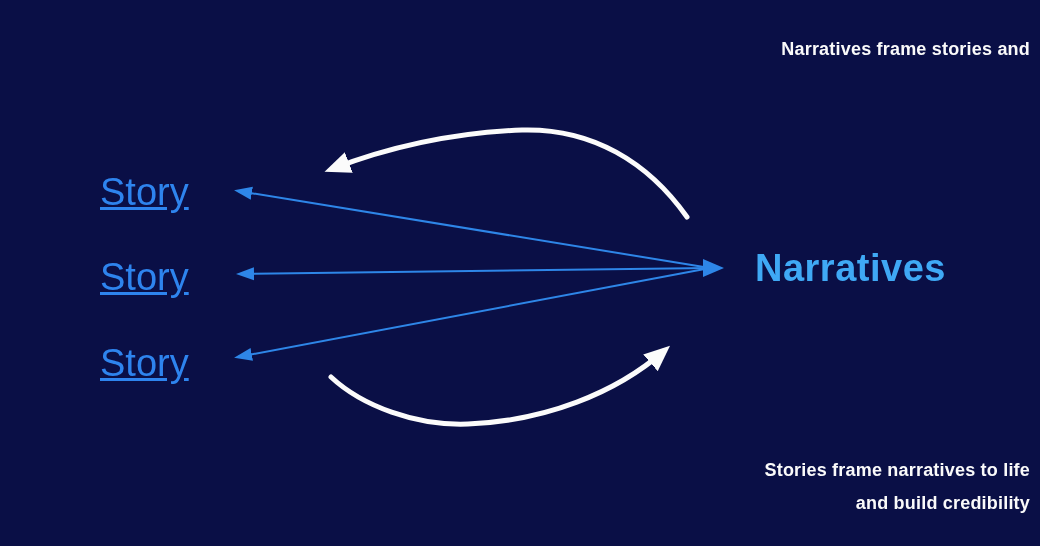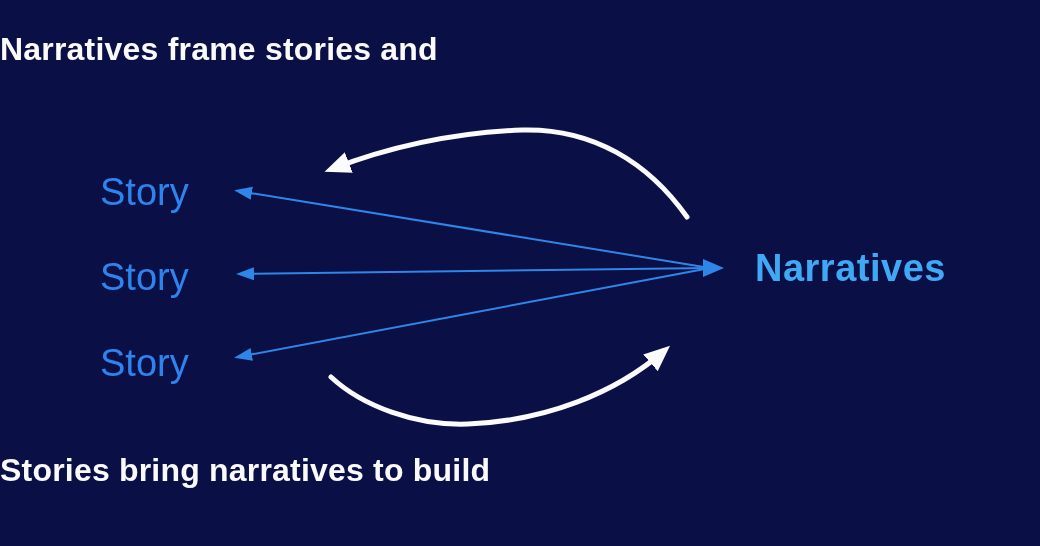--- a/index.html
+++ b/index.html
@@ -18,31 +18,31 @@
     overflow:hidden;
     font-family:"Liberation Sans", sans-serif;
   }
   .arrow-layer{position:absolute;left:0;top:0;width:1040px;height:546px;}
   .blue-line{stroke:var(--arrow-blue);stroke-width:2;fill:none;}
   .blue-fill{fill:var(--arrow-blue);}
   .white-curve{stroke:var(--arrow-white);stroke-width:5;fill:none;stroke-linecap:round;}
   .white-fill{fill:var(--arrow-white);}
   .caption{
     position:absolute;left:0;width:1030px;
-    text-align:left;
+    text-align:right;
     color:var(--caption-color);
-    font-size:32px;font-weight:700;line-height:33px;
+    font-size:18px;font-weight:700;line-height:33px;
     letter-spacing:0.2px;
   }
   .caption-top{top:33px;}
   .caption-bottom{top:454px;}
   .story-label{
     position:absolute;left:100px;
     color:var(--story-color);
-    font-size:38px;font-weight:500;line-height:42px;
+    font-size:38px;font-weight:500;line-height:42px;text-decoration:underline;
   }
   .story-1{top:171px;}
   .story-2{top:256px;}
   .story-3{top:342px;}
   .narrative-label{
     position:absolute;left:755px;top:247px;
     color:var(--narrative-color);
     font-size:38px;font-weight:700;line-height:42px;
     letter-spacing:0.5px;
   }
@@ -76,16 +76,17 @@
     <div>Narratives frame stories and</div>
   </div>
 
   <div class="story-label story-1">Story</div>
   <div class="story-label story-2">Story</div>
   <div class="story-label story-3">Story</div>
 
   <div class="narrative-label">Narratives</div>
 
   <div class="caption caption-bottom">
-    <div>Stories bring narratives to build</div>
+    <div>Stories frame narratives to life</div>
+    <div>and build credibility</div>
   </div>
 
 </div>
 
 </body></html>

